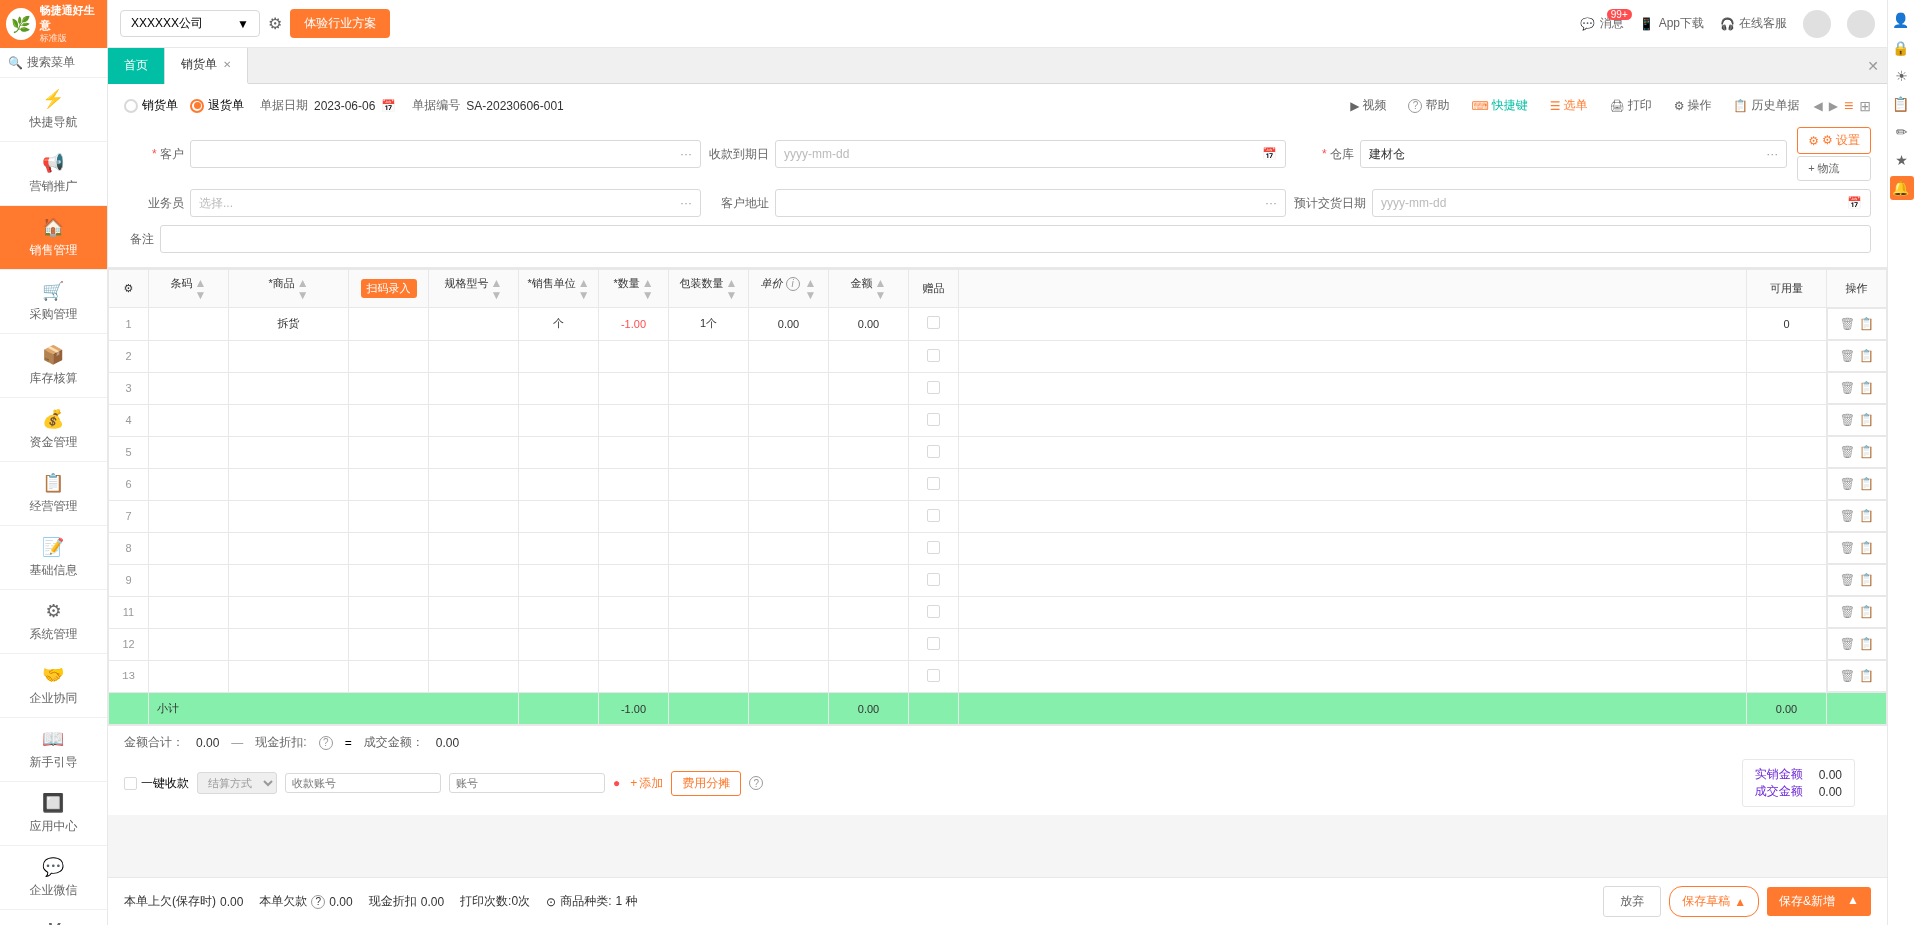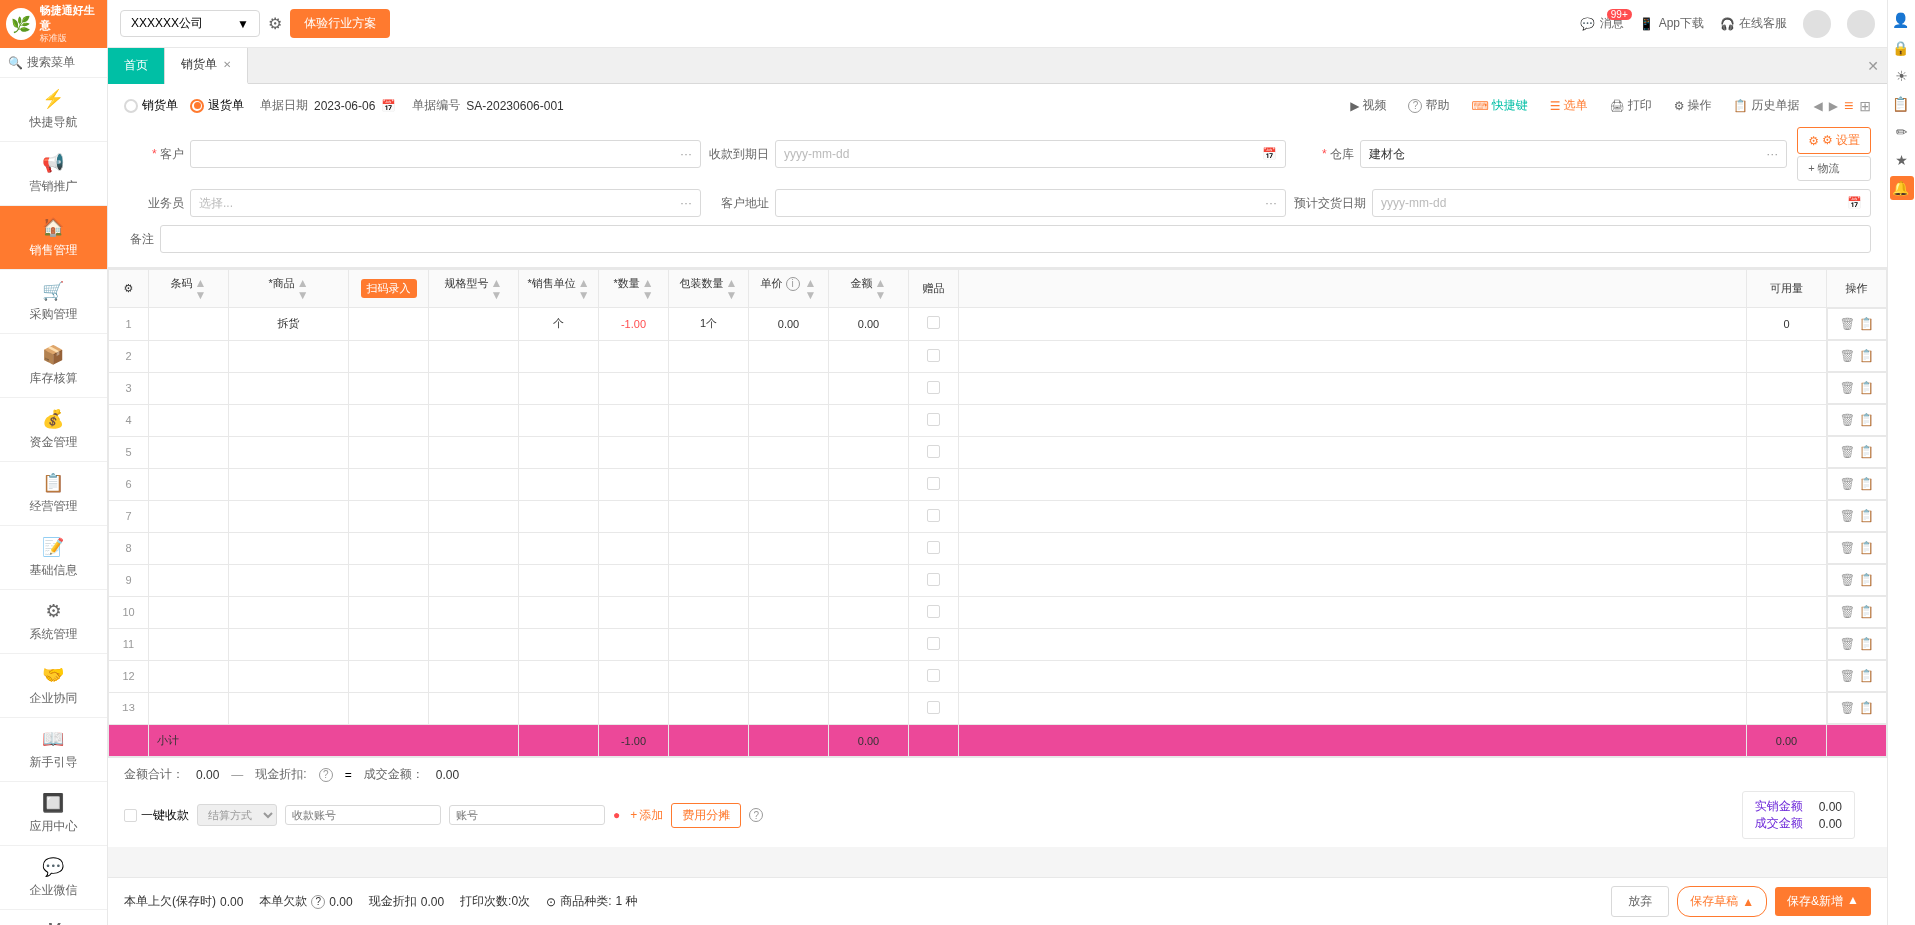--- a/index.html
+++ b/index.html
@@ -66,26 +66,26 @@
     .data-table td { border: 1px solid #e8e8e8; padding: 4px; text-align: center; color: #333; font-size: 11px; height: 32px; }
     .scan-btn { background: #ff7a2f; color: #fff; border: none; border-radius: 3px; padding: 2px 6px; cursor: pointer; font-size: 11px; }
     .negative-value { color: #ff4d4f; }
     .col-settings { width: 40px; }
     .col-barcode { width: 80px; }
     .col-product { width: 120px; }
     .col-spec { width: 90px; }
     .col-unit { width: 80px; }
     .col-qty { width: 70px; }
     .col-pkg-qty { width: 80px; }
-    .col-price { width: 80px; }
+    .col-price { width: 80px; font-style: italic; }
     .col-amount { width: 80px; }
     .col-gift { width: 50px; }
     .col-available { width: 80px; }
     .col-actions { width: 60px; }
-    .subtotal-row td { background: #ec4899; font-weight: 500; }
+    .subtotal-row td { background: #86efac; font-weight: 500; }
 
     
     .bottom-area { background: #fff; border-top: 1px solid #e8e8e8; padding: 8px 16px; }
     .amount-row { display: flex; align-items: center; gap: 12px; margin-bottom: 8px; }
     .amount-label { color: #666; }
     .amount-value { color: #333; font-weight: 500; }
     .dash { color: #999; }
     .payment-row { display: flex; align-items: center; gap: 8px; }
     .checkbox-item { display: flex; align-items: center; gap: 4px; }
     .pay-select { border: 1px solid #d9d9d9; border-radius: 3px; padding: 3px 6px; min-width: 80px; color: #999; font-size: 11px; }
@@ -94,21 +94,21 @@
     .expense-btn { border: 1px solid #ff7a2f; color: #ff7a2f; background: #fff; border-radius: 3px; padding: 3px 10px; cursor: pointer; }
     .help-icon { color: #999; cursor: pointer; }
 
     
     .footer-bar { background: #fff; border-top: 1px solid #e8e8e8; padding: 8px 16px; display: flex; align-items: center; gap: 16px; flex-shrink: 0; }
     .footer-info { display: flex; align-items: center; gap: 4px; color: #666; }
     .footer-info span { color: #333; }
     .footer-actions { margin-left: auto; display: flex; align-items: center; gap: 8px; }
     .discard-btn { border: 1px solid #d9d9d9; background: #fff; border-radius: 3px; padding: 6px 16px; cursor: pointer; color: #666; }
     .save-draft-btn { border: 1px solid #ff7a2f; background: #fff; color: #ff7a2f; border-radius: 13px; padding: 6px 12px; cursor: pointer; display: flex; align-items: center; gap: 4px; }
-    .save-new-btn { background: #ff7a2f; color: #fff; border: none; border-radius: 3px; padding: 6px 12px; cursor: pointer; display: flex; gap: 4px; }
+    .save-new-btn { background: #ff7a2f; color: #fff; border: none; border-radius: 3px; padding: 6px 12px; cursor: pointer; display: flex; gap: 12px; }
 
     
     .summary-box { border: 1px solid #e8e8e8; border-radius: 3px; padding: 6px 12px; margin-right: 16px; }
     .summary-row { display: flex; justify-content: space-between; gap: 16px; align-items: center; }
     .summary-label { color: #6d28d9; }
     .summary-value { color: #333; font-weight: 500; }
 
     
     .right-panel { width: 28px; background: #fff; border-left: 1px solid #e8e8e8; display: flex; flex-direction: column; align-items: center; padding: 8px 0; gap: 4px; flex-shrink: 0; }
     .right-panel-btn { width: 24px; height: 24px; display: flex; align-items: center; justify-content: center; cursor: pointer; border-radius: 3px; color: #666; font-size: 14px; }
@@ -592,39 +592,20 @@
       <td></td>
       <td><span class="cb"></span></td>
       <td></td>
       <td></td>
       <td style="display:flex;align-items:center;justify-content:center;gap:4px;height:32px;">
         <span style="cursor:pointer;color:#999;">🗑</span>
         <span style="cursor:pointer;color:#999;">📋</span>
       </td>
     </tr>
             <tr>
-      <td style="color: rgb(153, 153, 153);">10</td>
-      <td class="row-barcode"></td>
-      <td></td>
-      <td></td>
-      <td></td>
-      <td></td>
-      <td></td>
-      <td></td>
-      <td></td>
-      <td></td>
-      <td><span class="cb"></span></td>
-      <td></td>
-      <td></td>
-      <td style="display:flex;align-items:center;justify-content:center;gap:4px;height:32px;">
-        <span style="cursor:pointer;color:#999;">🗑</span>
-        <span style="cursor:pointer;color:#999;">📋</span>
-      </td>
-    </tr>
-            <tr>
       <td style="color: rgb(153, 153, 153);">11</td>
       <td class="row-barcode"></td>
       <td></td>
       <td></td>
       <td></td>
       <td></td>
       <td></td>
       <td></td>
       <td></td>
       <td></td>

